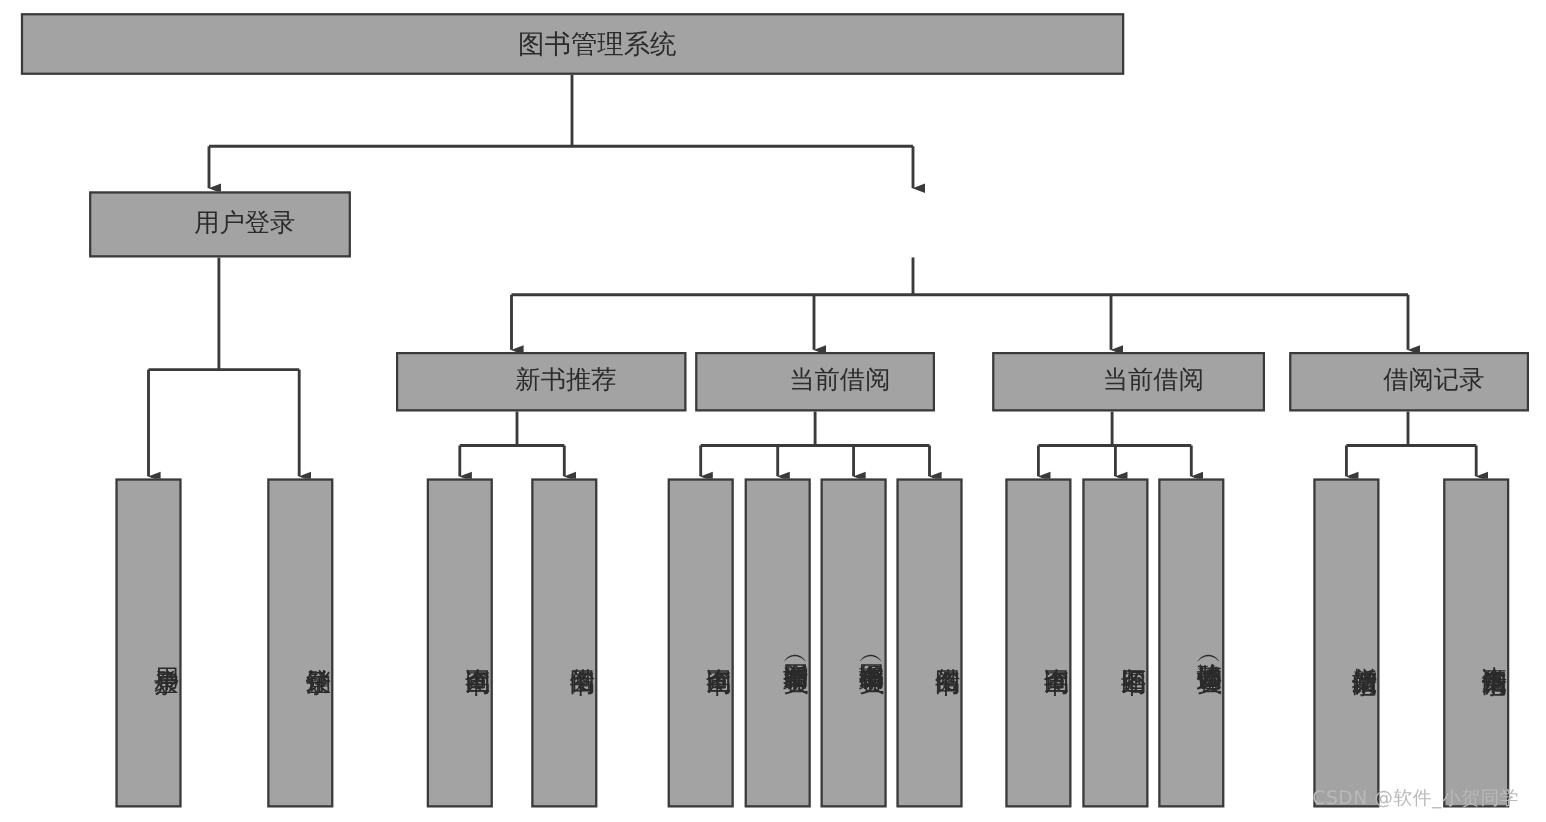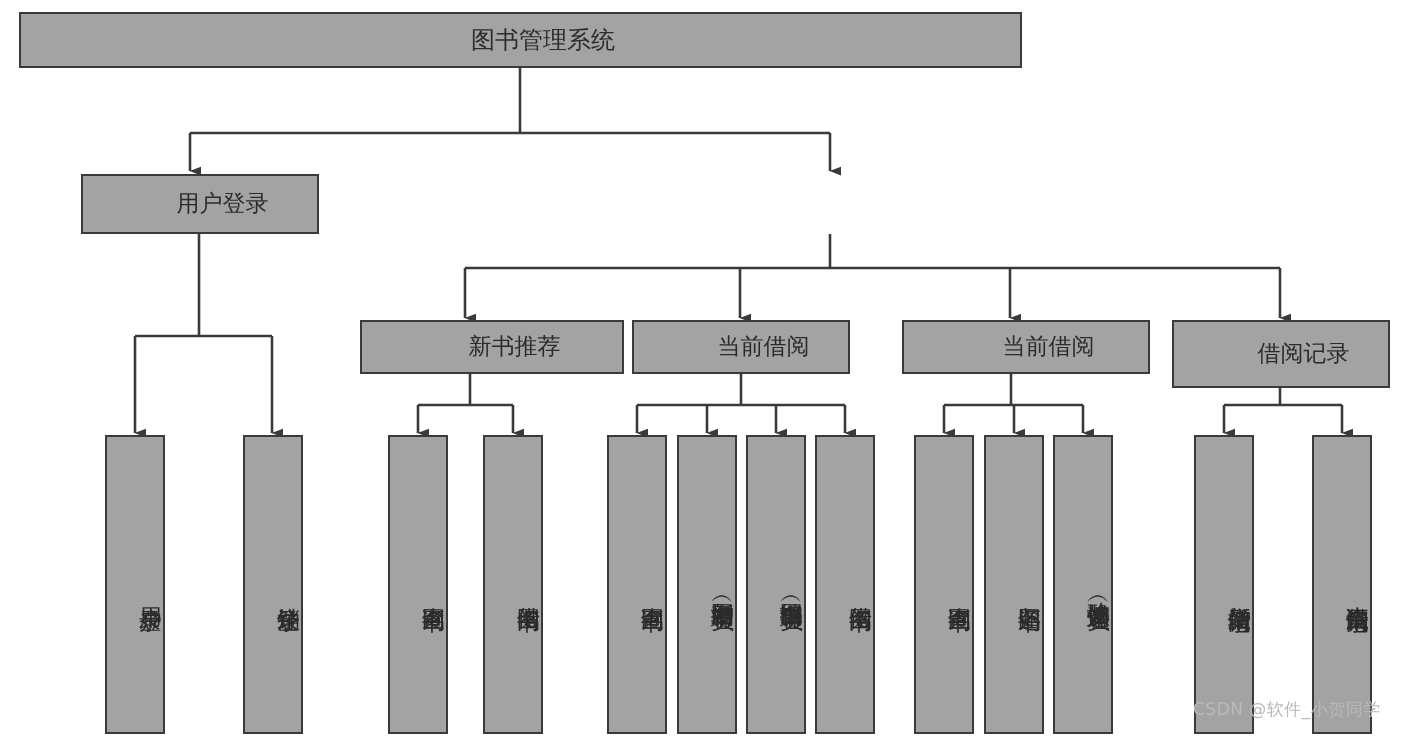--- a/index.html
+++ b/index.html
@@ -128,21 +128,21 @@
 
   <div class="node h" style="left:81px; top:174px; width:238px; height:60px;">用户登录</div>
 
 
   <div class="node h" style="left:360px; top:320px; width:264px; height:54px;">新书推荐</div>
 
   <div class="node h" style="left:632px; top:320px; width:218px; height:54px;">当前借阅</div>
 
   <div class="node h" style="left:902px; top:320px; width:248px; height:54px;">当前借阅</div>
 
-  <div class="node h" style="left:1172px; top:320px; width:218px; height:68px;">借阅记录</div>
+  <div class="node h" style="left:1172px; top:320px; width:218px; height:54px;">借阅记录</div>
 
   <div class="node v" style="left:105px; top:435px; width:60px; height:299px;">用户登录</div>
 
   <div class="node v" style="left:243px; top:435px; width:60px; height:299px;">注销登录</div>
 
   <div class="node v" style="left:388px; top:435px; width:60px; height:299px;">查询图书</div>
 
   <div class="node v" style="left:483px; top:435px; width:60px; height:299px;">借阅图书</div>
 
   <div class="node v" style="left:607px; top:435px; width:60px; height:299px;">查询图书</div>
@@ -156,15 +156,15 @@
   <div class="node v" style="left:914px; top:435px; width:60px; height:299px;">查询图书</div>
 
   <div class="node v" style="left:984px; top:435px; width:60px; height:299px;">归还图书</div>
 
   <div class="node v tall" style="left:1053px; top:435px; width:60px; height:299px;">确认归还（管理员）</div>
 
   <div class="node v" style="left:1194px; top:435px; width:60px; height:299px;">新增借阅记录</div>
 
   <div class="node v" style="left:1312px; top:435px; width:60px; height:299px;">查询借阅记录</div>
 
-  <div class="watermark" style="left:1193px; top:698px;">CSDN @软件_小贺同学</div>
+  <div class="watermark" style="left:1193px; top:714px;">CSDN @软件_小贺同学</div>
 
 </div>
 
 </body></html>

